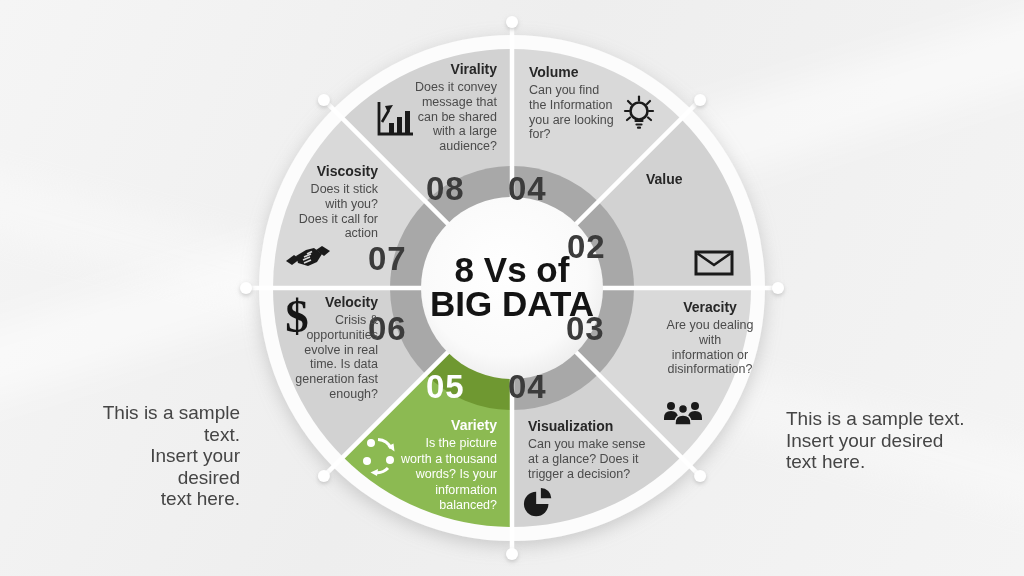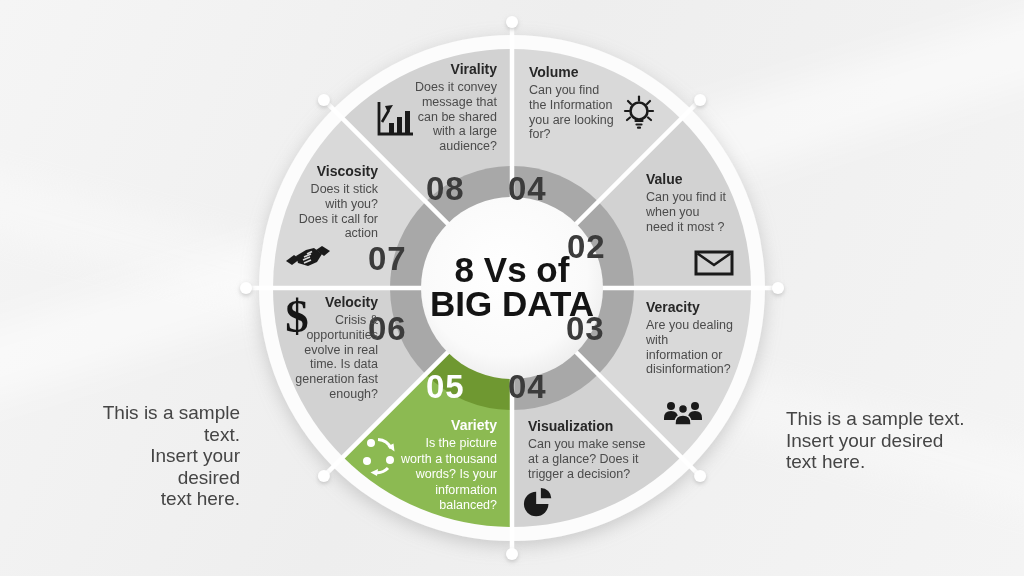--- a/index.html
+++ b/index.html
@@ -18,21 +18,21 @@
 
   .seg-block { position:absolute; }
   .seg-title { font-size:14px; font-weight:bold; color:#272727; margin-bottom:3px; }
   .seg-desc  { font-size:12.5px; line-height:14.8px; color:#4b4b4b; white-space:pre-line; }
   .align-right { text-align:right; }
   .green-text .seg-title, .green-text .seg-desc { color:#ffffff; }
   .green-text .seg-desc { line-height:15.6px; }
 
   .blk-volume        { left:529px; top:64px;  width:104px; }
   .blk-value         { left:646px; top:171px; width:112px; }
-  .blk-veracity      { left:646px; top:299px; width:128px; }
+  .blk-veracity      { left:646px; top:299px; width:128px;text-align:center; }
   .blk-visualization { left:528px; top:418px; width:172px; }
   .blk-variety       { left:357px; top:417px; width:140px; }
   .blk-velocity      { left:262px; top:294px; width:116px; }
   .blk-viscosity     { left:262px; top:163px; width:116px; }
   .blk-virality      { left:349px; top:61px;  width:148px; }
 
   .num { position:absolute; width:90px; height:44px; text-align:left;
          font-size:33px; font-weight:bold; color:#3b3b3b; line-height:44px; letter-spacing:1px; }
   .num.white { color:#ffffff; }
   .n1 { left:508px; top:167px; }
@@ -145,23 +145,20 @@
 
   <div class="seg-block blk-volume">
     <div class="seg-title">Volume</div>
     <div class="seg-desc">Can you find
 the Information
 you are looking
 for?</div>
   </div>
   <div class="seg-block blk-value">
     <div class="seg-title">Value</div>
-    <div class="seg-desc">Can you find it
-when you
-need it most ?</div>
   </div>
   <div class="seg-block blk-veracity">
     <div class="seg-title">Veracity</div>
     <div class="seg-desc">Are you dealing
 with
 information or
 disinformation?</div>
   </div>
   <div class="seg-block blk-variety align-right green-text">
     <div class="seg-title">Variety</div>

